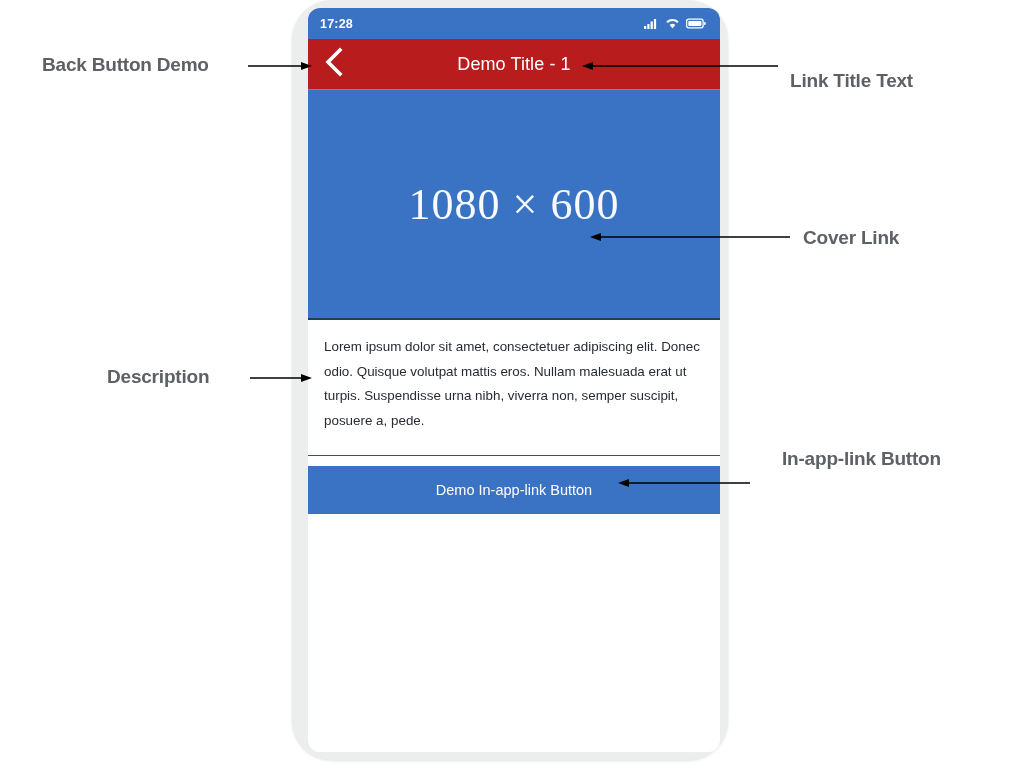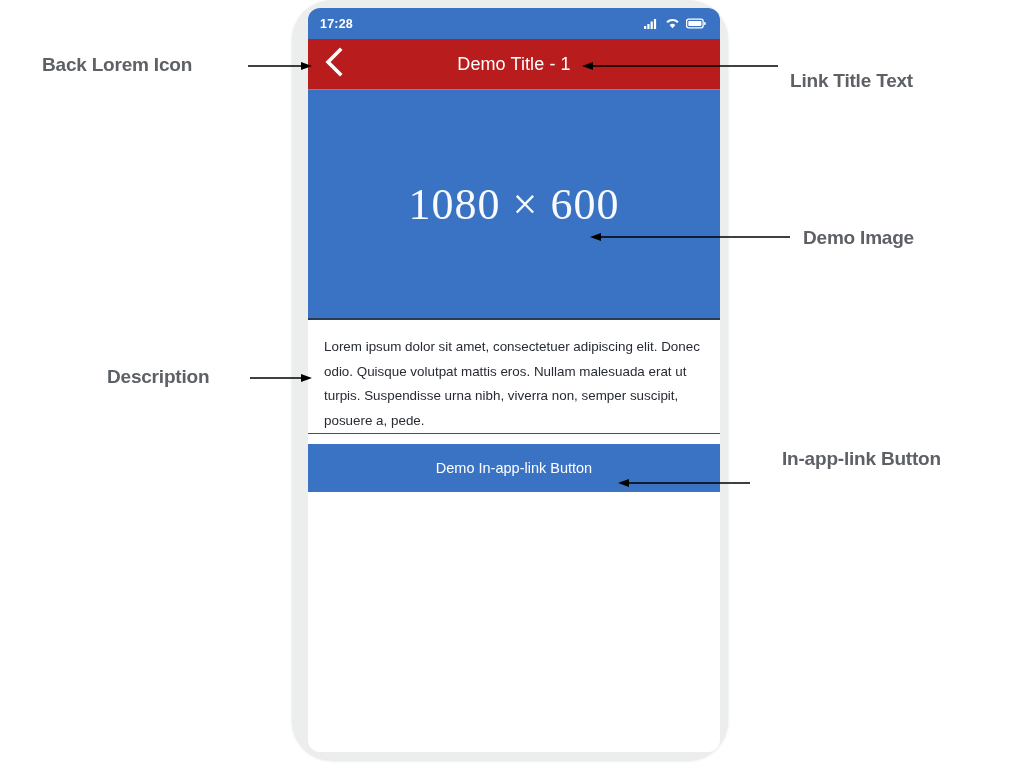--- a/index.html
+++ b/index.html
@@ -107,21 +107,21 @@
   #cover-image-label {
     color: #ffffff;
     font-size: 44px;
     font-weight: 300;
     letter-spacing: 1px;
     opacity: 0.97;
   }
 
   
   #description-section {
-    padding: 15px 16px 0 16px;
+    padding: 15px 16px 22px 16px;
     border-bottom: 1.5px solid #4d4d4d;
   }
   #description-text {
     color: #272b33;
     font-size: 13.4px;
     line-height: 24.5px;
     margin: 0;
   }
 
   
@@ -209,39 +209,39 @@
   <div id="description-section">
     <p id="description-text">Lorem ipsum dolor sit amet, consectetuer adipiscing elit. Donec odio. Quisque volutpat mattis eros. Nullam malesuada erat ut turpis. Suspendisse urna nibh, viverra non, semper suscipit, posuere a, pede.</p>
   </div>
 
   <div id="inapp-button-wrap">
     <button id="inapp-button">Demo In-app-link Button</button>
   </div>
 
 </div>
 
-<div class="annot-label" style="left:42px; top:54px;">Back Lorem Icon</div>
+<div class="annot-label" style="left:42px; top:54px;">Back Button Demo</div>
 <svg class="annot-svg" style="left:248px; top:58px;" width="66" height="16">
   <line x1="0" y1="8" x2="56" y2="8" stroke="#000000" stroke-width="1.6"></line>
   <polygon points="64,8 53,4 53,12" fill="#000000"></polygon>
 </svg>
 
 <div class="annot-label" style="left:107px; top:366px;">Description</div>
 <svg class="annot-svg" style="left:250px; top:370px;" width="64" height="16">
   <line x1="0" y1="8" x2="54" y2="8" stroke="#000000" stroke-width="1.6"></line>
   <polygon points="62,8 51,4 51,12" fill="#000000"></polygon>
 </svg>
 
 <div class="annot-label" style="left:790px; top:70px;">Link Title Text</div>
 <svg class="annot-svg" style="left:582px; top:58px;" width="196" height="16">
   <line x1="10" y1="8" x2="196" y2="8" stroke="#000000" stroke-width="1.6"></line>
   <polygon points="0,8 11,4 11,12" fill="#000000"></polygon>
 </svg>
 
-<div class="annot-label" style="left:803px; top:227px;">Demo Image</div>
+<div class="annot-label" style="left:803px; top:227px;">Cover Link</div>
 <svg class="annot-svg" style="left:590px; top:229px;" width="200" height="16">
   <line x1="10" y1="8" x2="200" y2="8" stroke="#000000" stroke-width="1.6"></line>
   <polygon points="0,8 11,4 11,12" fill="#000000"></polygon>
 </svg>
 
 <div class="annot-label" style="left:762px; top:448px;margin-left:20px;">In-app-link Button</div>
 <svg class="annot-svg" style="left:618px; top:475px;" width="132" height="16">
   <line x1="10" y1="8" x2="132" y2="8" stroke="#000000" stroke-width="1.6"></line>
   <polygon points="0,8 11,4 11,12" fill="#000000"></polygon>
 </svg>

